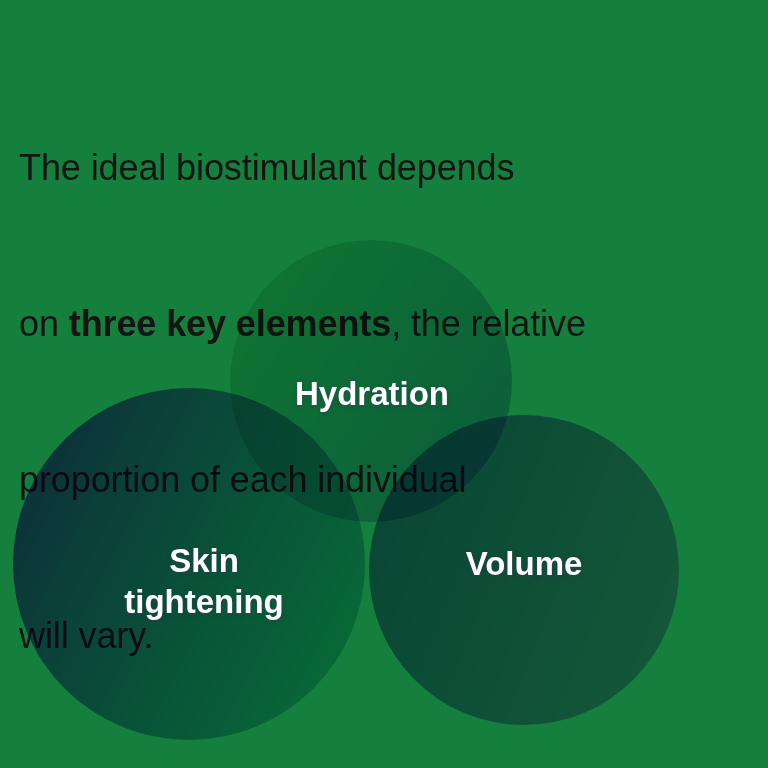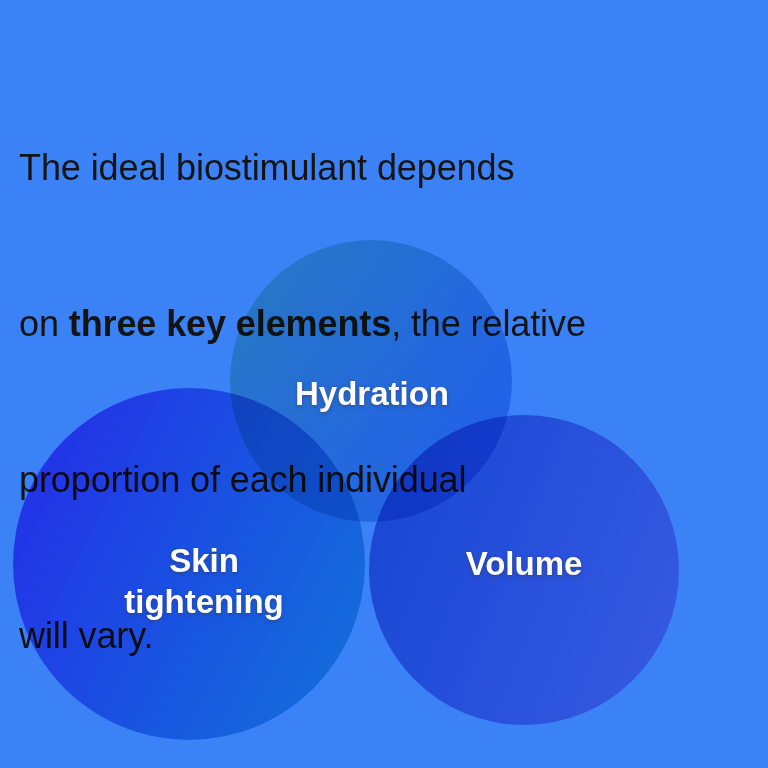--- a/index.html
+++ b/index.html
@@ -14,21 +14,21 @@
     overflow: hidden;
     font-family: "Liberation Sans", sans-serif;
     color: #111111;
     position: relative;
   }
 
   #page {
     position: relative;
     width: 768px;
     height: 768px;
-    background: #3b82f6;
+    background: #15803d;
   }
 
   
   #heading {
     position: absolute;
     left: 19px;
     top: 38px;
     width: 700px;
     font-size: 36px;
     line-height: 52px;

